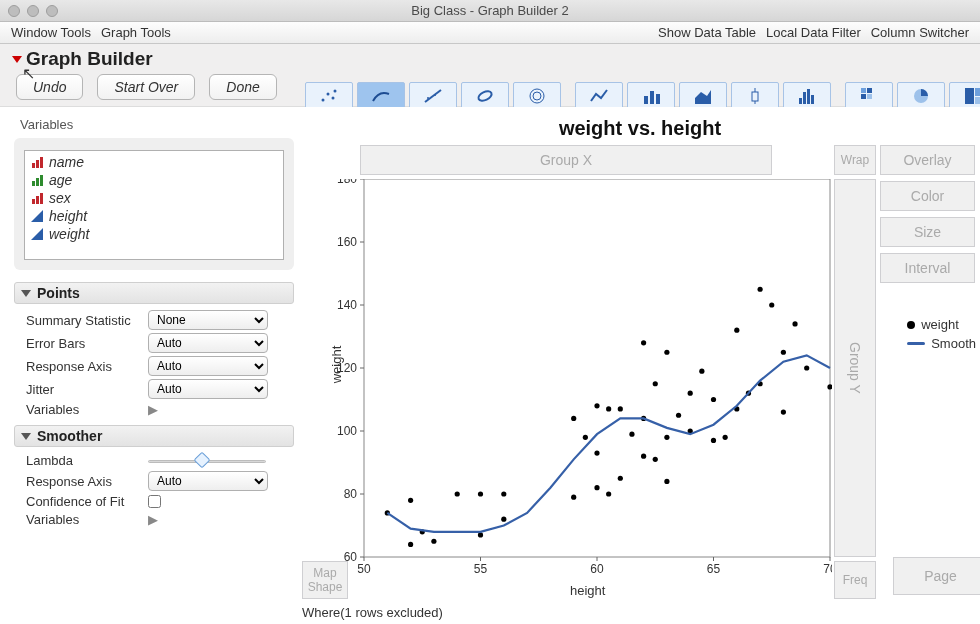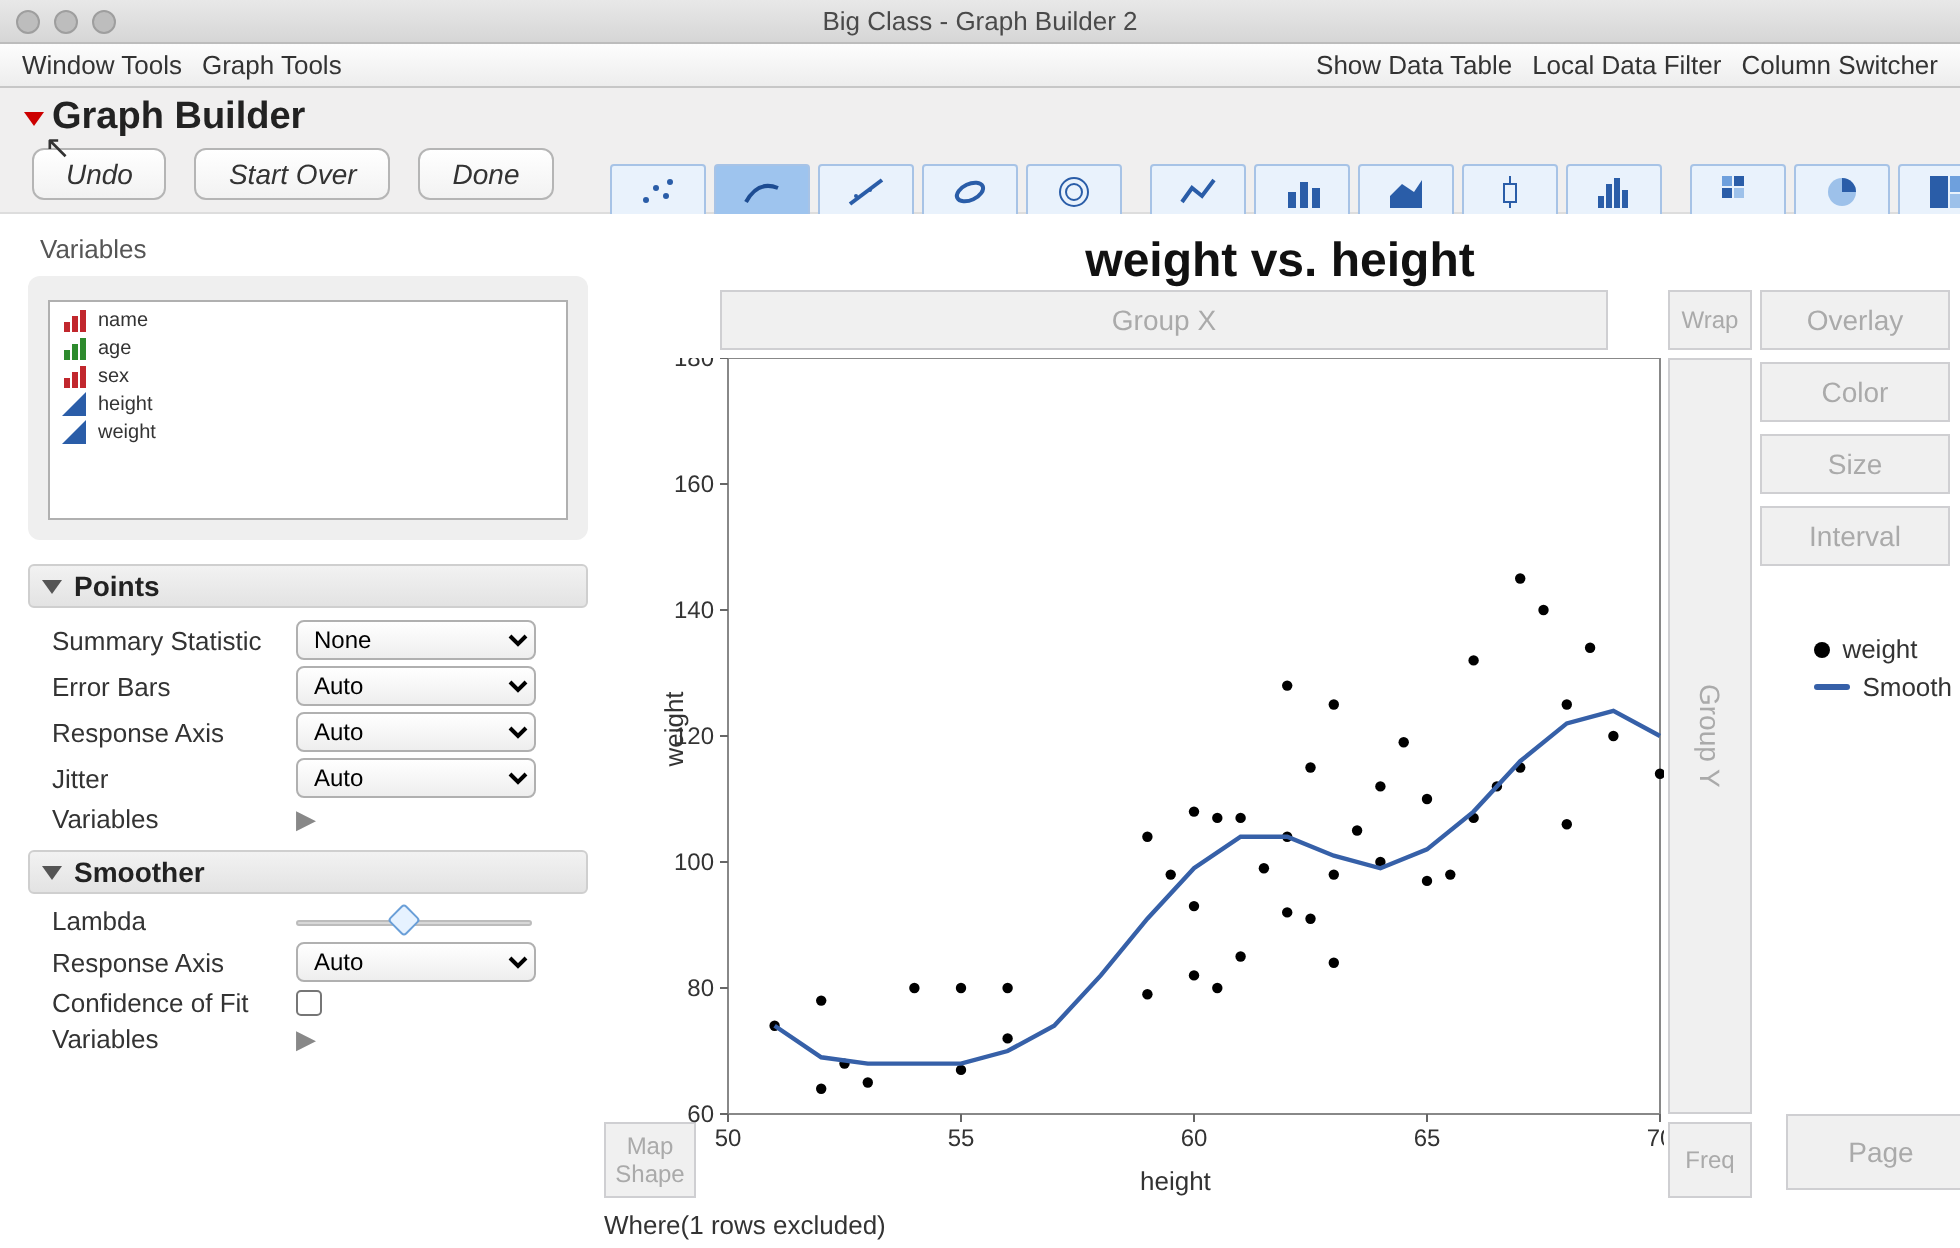--- a/index.html
+++ b/index.html
@@ -15,37 +15,37 @@
 .panel-head { background: #f0efef; border-bottom:1px solid #ddd; padding: 4px 8px 6px 8px; }
 .gb-title { font-size: 19px; font-weight: 700; color: #222; margin-left: 4px; display:flex; align-items:center; gap:4px; }
 .gb-buttons { display:flex; gap: 14px; margin-top: 4px; margin-left: 8px;}
 button.jmp { background: linear-gradient(#ffffff,#f2f2f2); border:1px solid #b5b5b5; border-radius:6px; padding: 4px 16px; font-size:14px; color:#333;font-style:italic; }
 .content { flex:1; display:flex; background:#fff; overflow:hidden;}
 .sidebar { width: 300px; background:#fff; border-right:0; display:flex; flex-direction:column; padding: 6px 0 0 8px; }
 .vars-label { font-size:13px; color:#555; padding: 4px 4px 4px 12px;}
 .vars-box { background:#efefef; border-radius:6px; padding:8px 10px 10px 10px; margin:2px 6px 10px 6px;}
 .cols-head { font-size:14px; color:#222; display:flex; align-items:center; gap:4px;}
 .cols-list { background:#fff; border:1px solid #b0b0b0; margin-top:4px; padding:2px 4px; min-height:110px;}
-.col-item { display:flex; align-items:center; gap:6px; font-size:10px; padding:1px 2px;}
+.col-item { display:flex; align-items:center; gap:6px; font-size:14px; padding:1px 2px;font-style:italic;}
 .ico { width:12px; height:12px; display:inline-block;}
 .section-head { background:linear-gradient(#f2f2f2,#e3e3e3); border:1px solid #cfcfcf; border-radius:3px; margin: 2px 6px; padding:2px 6px; display:flex; align-items:center; gap:6px; font-size:14px; font-weight:700; color:#222;}
 .disclosure-tri { width:0; height:0; border-left:5px solid transparent; border-right:5px solid transparent; border-top:7px solid #555; display:inline-block;}
 .disclosure-red { width:0; height:0; border-left:5px solid transparent; border-right:5px solid transparent; border-top:7px solid #c00; display:inline-block;}
 .fields { display:flex; flex-direction:column; gap:3px; padding:4px 10px 6px 18px; font-size:13px;}
 .field-row { display:flex; align-items:center; }
 .field-label { width:122px; color:#333; font-size:13px;}
 select.jmp-sel { flex:0 0 120px; height:20px; background:linear-gradient(#fff,#eee); border:1px solid #b0b0b0; border-radius:4px; font-size:12px; padding-left:4px;}
 .slider { width:118px; height:12px; position:relative; }
 .slider .track { position:absolute; left:0; right:0; top:5px; height:3px; background:#d8d8d8; border:1px solid #bcbcbc; border-radius:2px;}
 .slider .thumb { position:absolute; top:-1px; width:12px; height:12px; background:#e6f2ff; border:1px solid #6a9fd8; transform: rotate(45deg); border-radius:2px;}
 .toolbar-icons { position:absolute; top:82px; left:305px; display:flex; gap:4px;}
 .ticon { width:48px; height:28px; border:1px solid #a7c3e6; background:#e9f2fc; border-radius:2px; display:flex; align-items:center; justify-content:center; color:#2a5da8;}
 .ticon.disabled { opacity:.45; border-color:#ccc; }
 .main { flex:1; position:relative; background:#fff;}
-.chart-title { text-align:center; font-size:24px; font-weight:700; padding:10px 0 4px 0; color:#111;}
+.chart-title { text-align:center; font-size:20px; font-weight:700; padding:10px 0 4px 0; color:#111;}
 .drop-zone { position:absolute; background:#f0f0f0; border:1px solid #cfcfd2; display:flex; align-items:center; justify-content:center; color:#aaa; font-size:14px;}
 svg.plot { position:absolute; }
 .legend { position:absolute; right:4px; top:210px; font-size:13px;}
 .legend-row { display:flex; align-items:center; gap:6px; margin-bottom:4px;}
 .legend-dot { width:8px; height:8px; background:#000; border-radius:50%;}
 .legend-line { width:18px; height:3px; background:#3660a8; border-radius:2px;}
 .y-axis-title { transform: rotate(-90deg); transform-origin:center; white-space:nowrap; font-size:13px; color:#333;}
 .footer-note { position:absolute; font-size:13px; color:#333;}
 .cursor-ptr { position:absolute; font-size:16px;}
 </style>
@@ -302,21 +302,21 @@
         <div class="field-row">
             <div class="field-label">Variables</div>
             <span style="color:#888">▶</span>
           </div>
       </div>
     </div>
 
     <div class="main">
       <div class="chart-title">weight vs. height</div>
 
-      <div class="drop-zone" style="left:60px; top:38px; width:444px; height:30px;">Group X</div>
+      <div class="drop-zone" style="left:60px; top:38px; width:412px; height:30px;">Group X</div>
       <div class="drop-zone" style="left:534px; top:38px; width:42px; height:30px; font-size:12px;">Wrap</div>
       <div class="drop-zone" style="left:580px; top:38px; width:95px; height:30px;">Overlay</div>
       <div class="drop-zone" style="left:580px; top:74px; width:95px; height:30px;">Color</div>
       <div class="drop-zone" style="left:580px; top:110px; width:95px; height:30px;">Size</div>
       <div class="drop-zone" style="left:580px; top:146px; width:95px; height:30px;">Interval</div>
       <div class="drop-zone" style="left:534px; top:72px; width:42px; height:378px; writing-mode:vertical-rl;">Group Y</div>
       <div class="drop-zone" style="left:2px; top:454px; width:46px; height:38px; font-size:12px; white-space:pre-line; text-align:center;">Map
 Shape</div>
       <div class="drop-zone" style="left:534px; top:454px; width:42px; height:38px; font-size:12px;">Freq</div>
       <div class="drop-zone" style="left:580px; top:450px; width:95px; height:38px;margin-left:13px;">Page</div>

